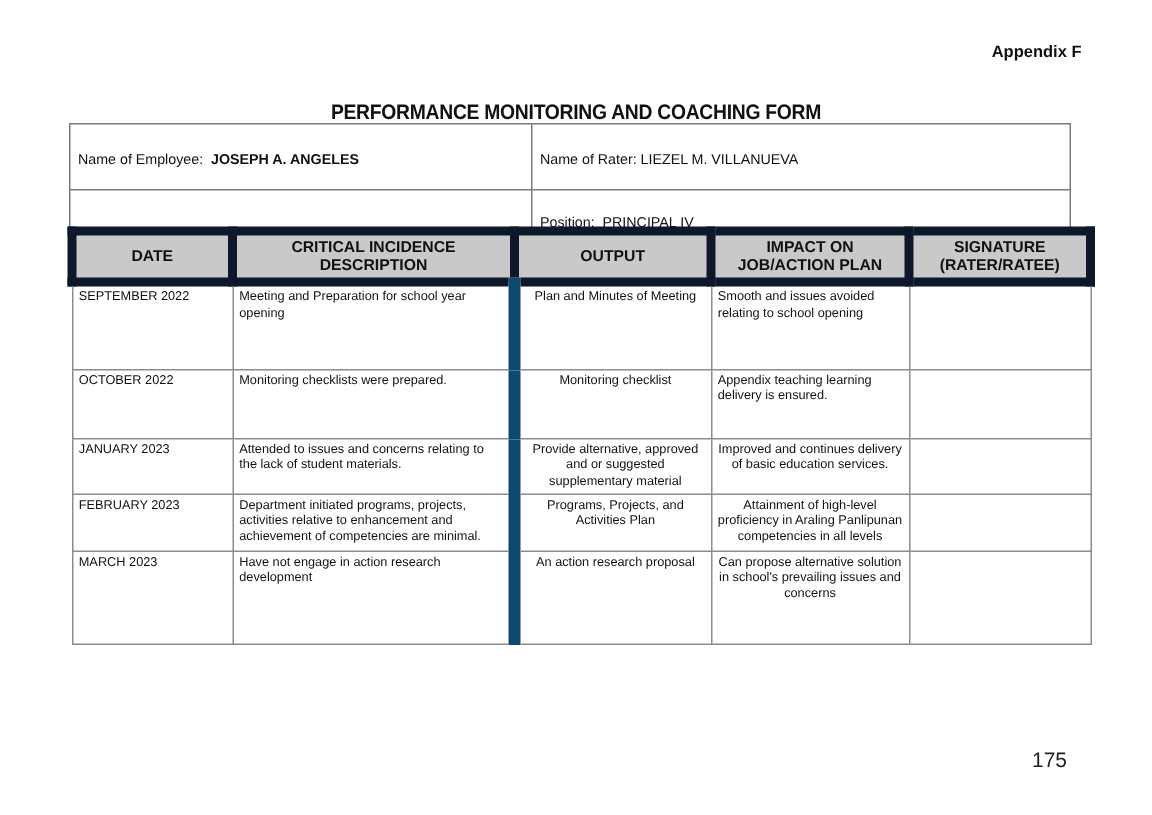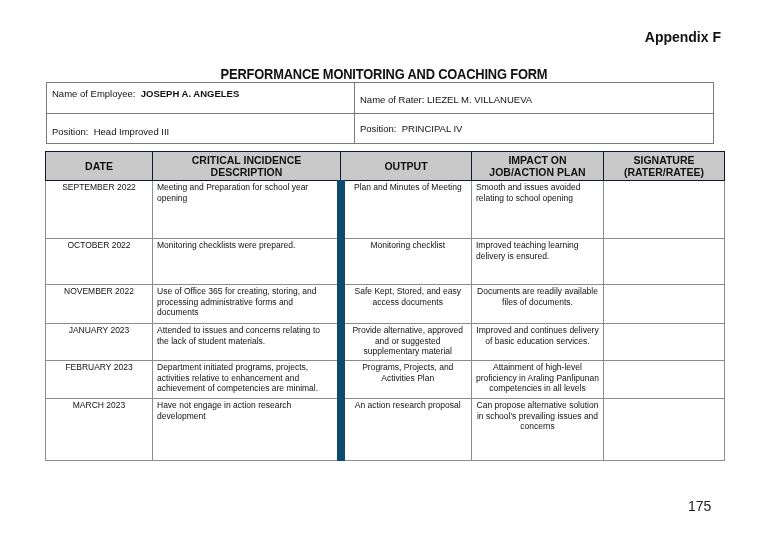--- a/index.html
+++ b/index.html
@@ -1,30 +1,30 @@
 <!DOCTYPE html>
 <html><head>
 <meta charset="utf-8">
 <style>
   html, body { margin: 0; padding: 0; background: #ffffff; }
   body { width: 768px; height: 543px; position: relative; overflow: hidden; font-family: "Liberation Sans", sans-serif; color: #111; }
-  .appendix { position: absolute; top: 29px; right: 47px; font-family: "Liberation Sans", sans-serif; font-weight: bold; font-size: 14px; color: #111; margin-left: 24px; }
+  .appendix { position: absolute; top: 29px; right: 47px; font-family: "Liberation Sans", sans-serif; font-weight: bold; font-size: 11px; color: #111; margin-left: 24px; }
   .title { position: absolute; top: 66px; left: 0; width: 768px; text-align: center; font-weight: bold; font-size: 14px; letter-spacing: -0.2px; transform: scaleX(0.92); color: #111; }
   table { border-collapse: collapse; position: absolute; }
   .info { top: 82px; left: 46px; width: 668px; font-size: 9.5px; }
   .info td { border: 1px solid #7a7a7a; padding: 0 5px; vertical-align: top; }
   .info tr.r1 td { height: 25px; }
   .info tr.r2 td { height: 24px; vertical-align: middle; }
-  .info td.c1 { width: 297px; padding-top: 5px; margin-left: 34px; }
+  .info td.c1 { width: 297px; padding-top: 18px; margin-left: 34px; }
   .info tr.r1 td.c2 { vertical-align: middle; padding-top: 3px; }
   .info .name-strong { font-weight: bold; }
   .main { top: 151px; left: 45px; width: 679px; font-size: 8.5px; table-layout: fixed; }
-  .main th { background: #c9c9c9; border: 1px solid #0f172a; font-weight: bold; font-size: 10.5px; height: 28px; padding: 0 4px; text-align: center; line-height: 12px; }
+  .main th { background: #c9c9c9; border: 6px solid #0f172a; font-weight: bold; font-size: 10.5px; height: 28px; padding: 0 4px; text-align: center; line-height: 12px; }
   .main td { border: 1px solid #8c8c8c; padding: 1px 4px; vertical-align: top; line-height: 10.5px; }
-  .main td.date { text-align: center; }
+  .main td.date { }
   .main td.center { text-align: center; }
   .main td.left { text-align: left; }
   .main td.desc { border-right: 8px solid #0c4a6e; }
   .page-num { position: absolute; top: 498px; left: 688px; font-size: 14px; color: #222; }
 </style>
 </head>
 <body>
 
 <div class="appendix">Appendix F</div>
 <div class="title">PERFORMANCE MONITORING AND COACHING FORM</div>
@@ -76,28 +76,21 @@
       <td class="date">SEPTEMBER 2022</td>
       <td class="left desc">Meeting and Preparation for school year opening</td>
       <td class="center">Plan and Minutes of Meeting</td>
       <td class="left">Smooth and issues avoided relating to school opening</td>
       <td></td>
     </tr>
     <tr style="height:46px">
       <td class="date">OCTOBER 2022</td>
       <td class="left desc">Monitoring checklists were prepared.</td>
       <td class="center">Monitoring checklist</td>
-      <td class="left">Improved teaching learning delivery is ensured.</td>
-      <td></td>
-    </tr>
-    <tr style="height:39px">
-      <td class="date">NOVEMBER 2022</td>
-      <td class="left desc">Use of Office 365  for creating, storing, and processing administrative forms and documents</td>
-      <td class="center">Safe Kept, Stored, and easy access documents</td>
-      <td class="center">Documents are readily available files of documents.</td>
+      <td class="left">Appendix teaching learning delivery is ensured.</td>
       <td></td>
     </tr>
     <tr style="height:37px">
       <td class="date">JANUARY 2023</td>
       <td class="left desc">Attended to issues and concerns relating to the lack of student materials.</td>
       <td class="center">Provide alternative, approved and or suggested supplementary material</td>
       <td class="center">Improved and continues delivery of basic education services.</td>
       <td></td>
     </tr>
     <tr style="height:38px">

